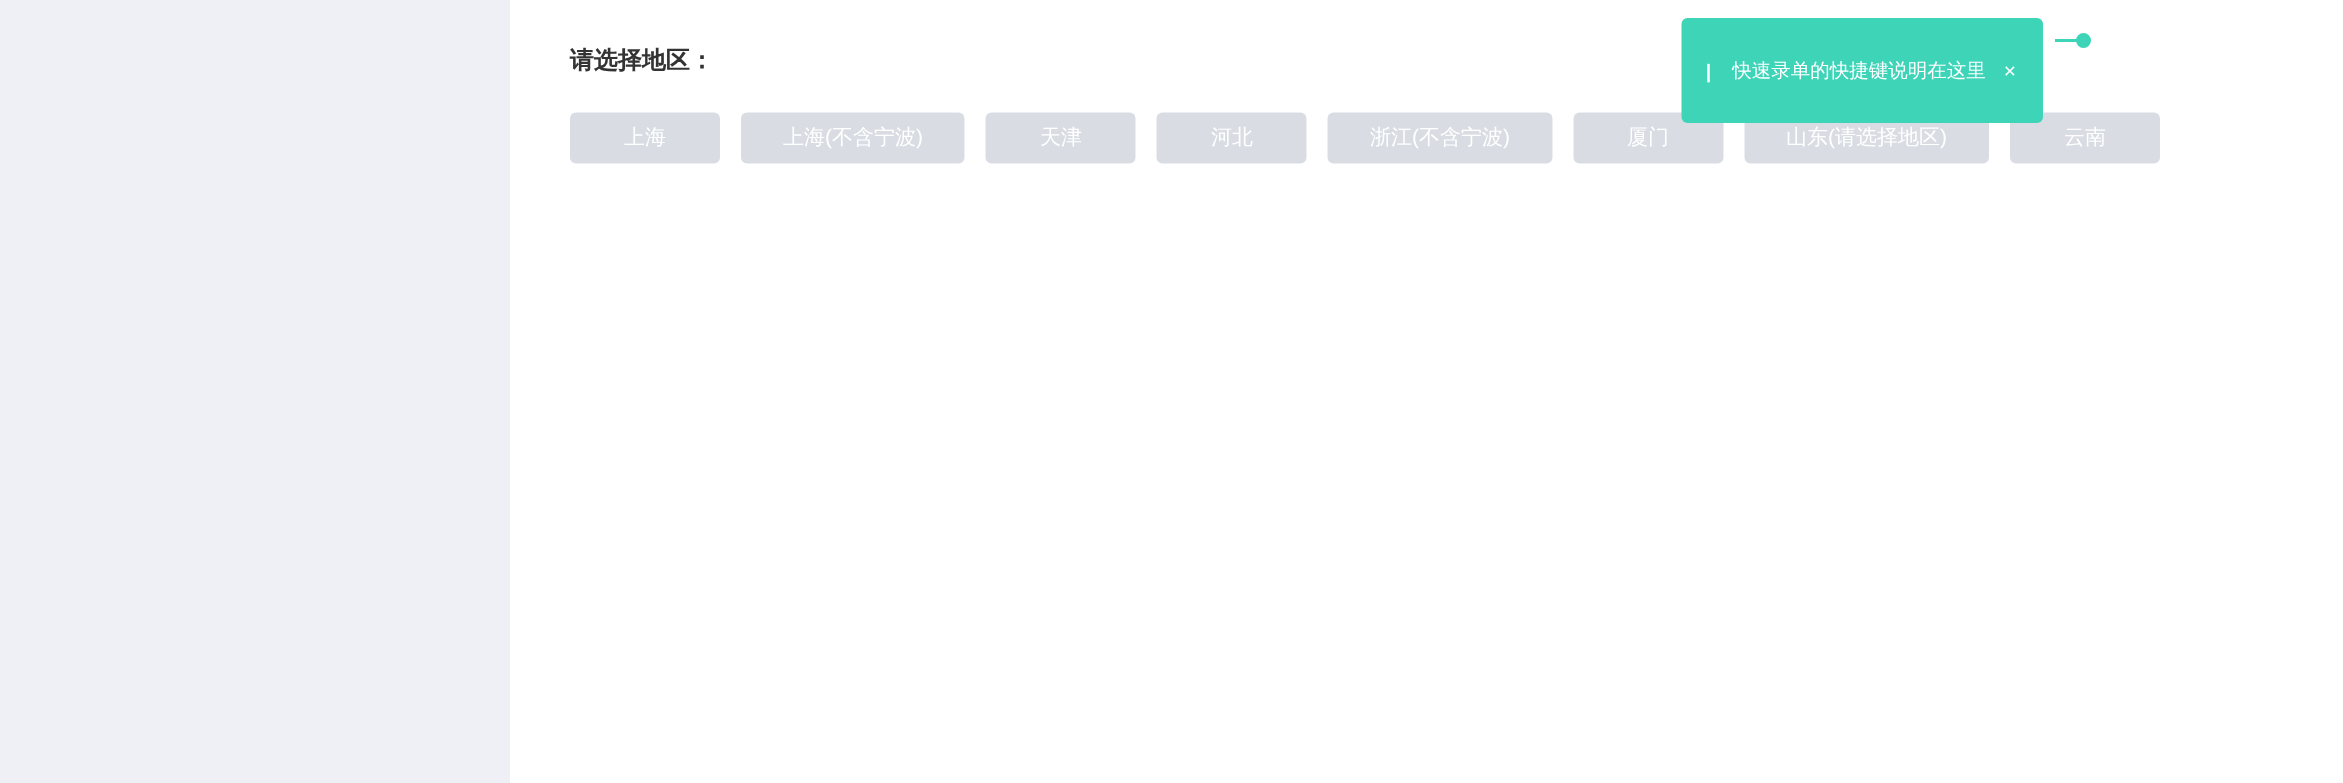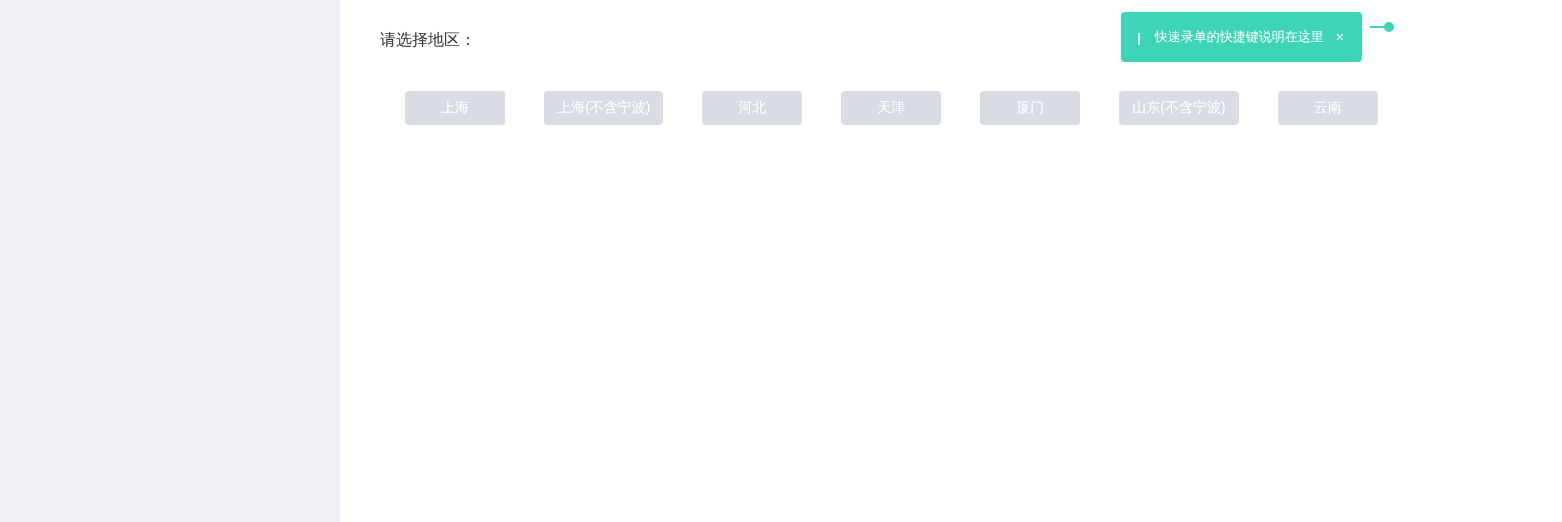--- a/index.html
+++ b/index.html
@@ -32,52 +32,51 @@
       top: 0;
       right: 0;
       bottom: 0;
       background: #ffffff;
       padding: 30px 40px;
     }
 
     .page-title {
       font-size: 16px;
       color: #333;
-      margin-bottom: 40px;
-      font-weight: normal;
+      margin-bottom: 24px;
+      font-weight: bold;
     }
 
     .region-buttons {
       display: flex;
       flex-wrap: wrap;
       gap: 14px;
     }
 
     .region-btn {
       background: #d9dde3;
       border: none;
       border-radius: 4px;
       color: #ffffff;
       font-size: 14px;
-      padding: 8px 13px;
+      padding: 8px 28px;
       cursor: pointer;
       min-width: 100px;
       text-align: center;
-      margin-left: 25px;
     }
 
     
     .tooltip-banner {
       position: absolute;
       top: 12px;
       right: 200px;
       background: #3dd4b8;
       color: #ffffff;
       font-size: 13px;
-      padding: 16px 16px;
+      padding: 26px 16px;
       border-radius: 4px;
       display: flex;
       align-items: center;
       gap: 10px;
       white-space: nowrap;
     }
 
     .tooltip-banner::before {
       content: '|';
       font-weight: bold;
@@ -117,24 +116,25 @@
 <body>
 
 <div class="left-sidebar"></div>
 
 <div class="main-content">
   <div class="page-title">请选择地区：</div>
 
   <div class="region-buttons">
   <button class="region-btn">上海</button>
       <button class="region-btn">上海(不含宁波)</button>
+      <button class="region-btn">天津</button>
       <button class="region-btn">河北</button>
-      <button class="region-btn">天津</button>
+      <button class="region-btn">浙江(不含宁波)</button>
       <button class="region-btn">厦门</button>
-      <button class="region-btn">山东(不含宁波)</button>
+      <button class="region-btn">山东(请选择地区)</button>
       <button class="region-btn">云南</button>
     </div>
 </div>
 
 <div class="tooltip-banner">
   <span>快速录单的快捷键说明在这里</span>
   <button class="tooltip-close">×</button>
 </div>
 
 <div class="tooltip-line"></div>

